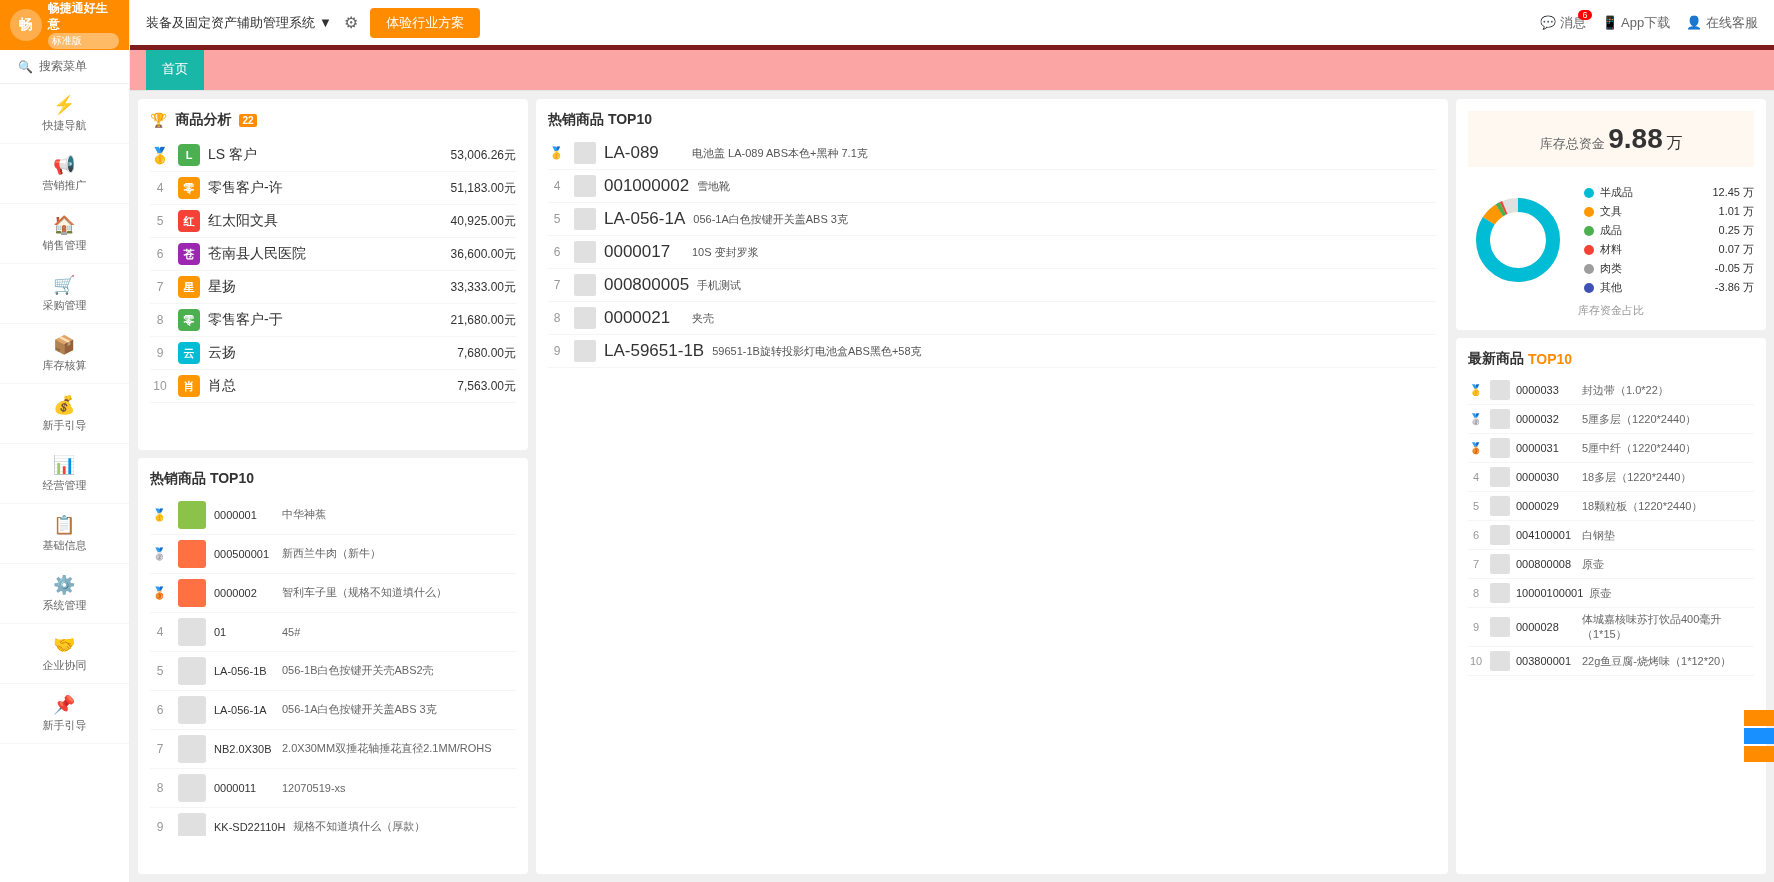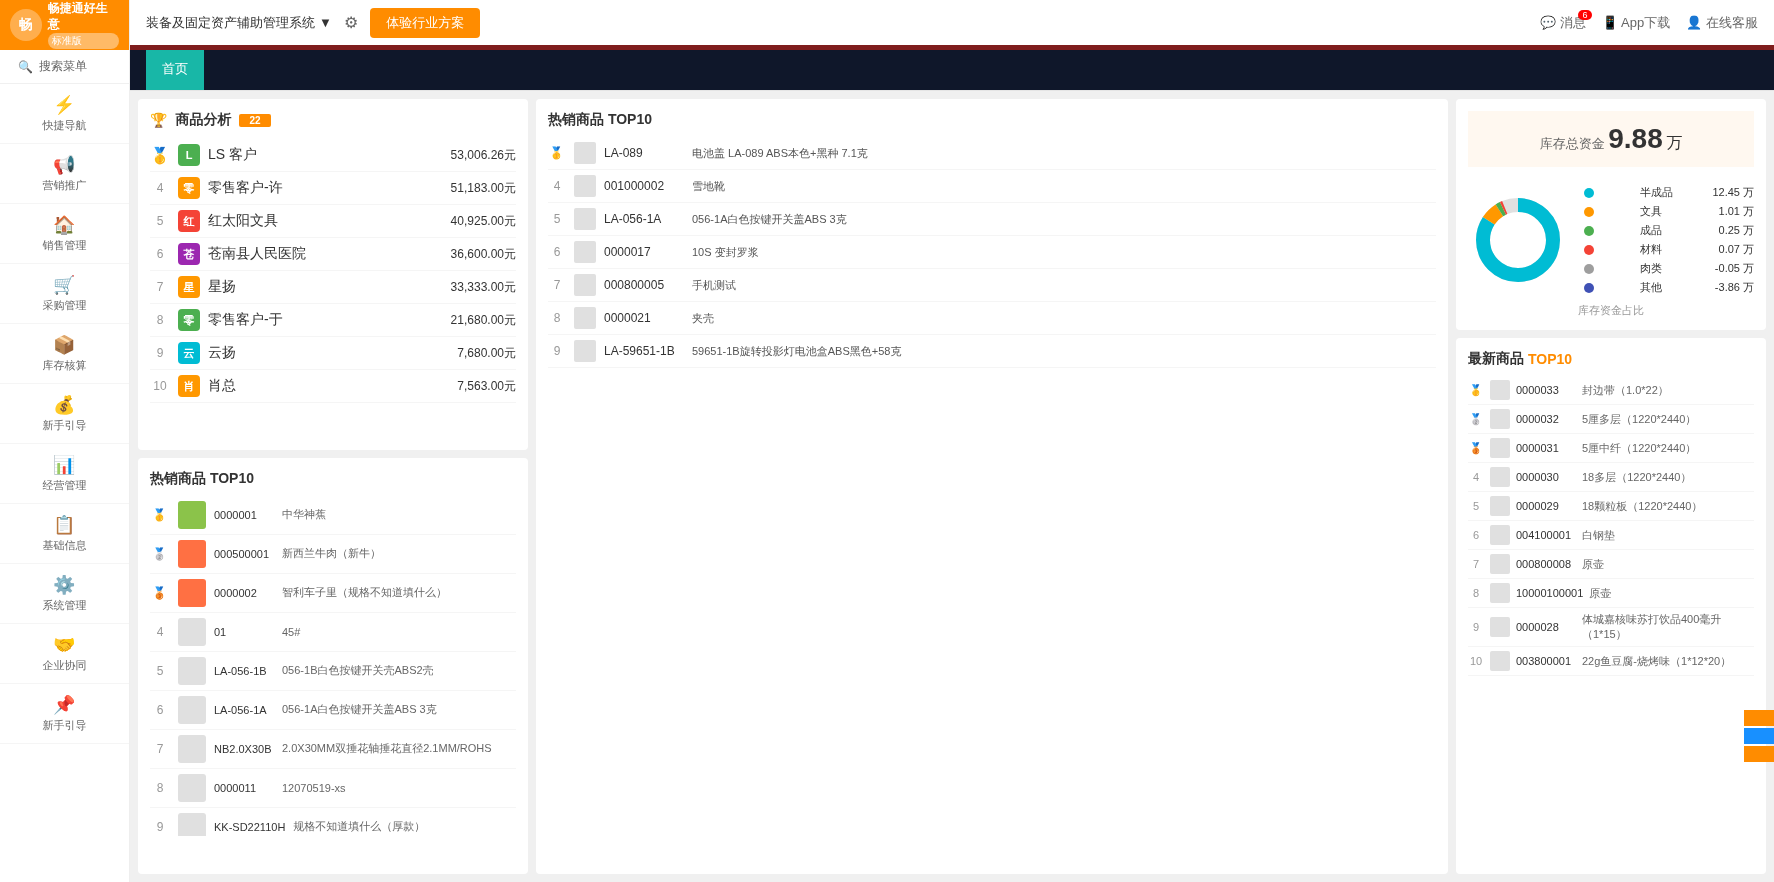--- a/index.html
+++ b/index.html
@@ -72,21 +72,21 @@
     .topbar-btn {
       background: #ff8c00; color: #fff; border: none; border-radius: 4px;
       padding: 6px 16px; cursor: pointer; font-size: 13px;
     }
     .topbar-right { display: flex; align-items: center; gap: 16px; color: #666; font-size: 13px; margin-left: auto; }
     .topbar-badge { position: relative; }
     .badge-dot { position: absolute; top: -4px; right: -6px; background: #f00; color: #fff; font-size: 9px; border-radius: 8px; padding: 0 3px; min-width: 14px; text-align: center; }
 
     
     .tab-nav {
-      background: #0f172a;
+      background: #fca5a5;
       border-bottom: 1px solid #e5e5e5;
       display: flex;
       padding: 0 16px;
     }
     .tab-item {
       padding: 10px 16px; cursor: pointer; font-size: 13px; color: #666; border-bottom: 2px solid transparent;
     }
     .tab-item.active { color: #fff; background: #18b7a7; border-bottom: 2px solid #18b7a7; }
 
     
@@ -159,21 +159,21 @@
     .inventory-total-value { font-size: 28px; font-weight: bold; color: #333; }
     .inventory-total-unit { font-size: 16px; color: #333; }
 
     .donut-chart {
       display: flex; align-items: center; gap: 16px; padding: 8px 0;
     }
     .donut-svg { flex-shrink: 0; }
     .legend { display: flex; flex-direction: column; gap: 4px; flex: 1; }
     .legend-item { display: flex; align-items: center; gap: 6px; font-size: 11px; }
     .legend-dot { width: 10px; height: 10px; border-radius: 50%; flex-shrink: 0; }
-    .legend-name { flex: 1; color: #333; margin-left: 40px; }
+    .legend-name { flex: 1; color: #333; }
     .legend-value { color: #333; }
     .legend-sub { font-size: 11px; color: #999; text-align: center; }
 
     
     .top10-header {
       display: flex; align-items: center; gap: 4px; margin-bottom: 8px;
     }
     .top10-title { font-size: 14px; font-weight: bold; color: #333; }
 
     
@@ -193,21 +193,21 @@
     .hot-img { width: 28px; height: 28px; background: #ddd; border-radius: 3px; flex-shrink: 0; }
     .hot-code { font-size: 11px; color: #333; min-width: 60px; }
     .hot-name { font-size: 11px; color: #666; flex: 1; }
 
     
     .product-item {
       display: flex; align-items: center; padding: 5px 0; border-bottom: 1px solid #f5f5f5; gap: 8px;
     }
     .product-num { width: 18px; text-align: center; font-size: 12px; color: #999; }
     .product-img { width: 22px; height: 22px; background: #ddd; border-radius: 2px; flex-shrink: 0; display: flex; align-items: center; justify-content: center; }
-    .product-code { font-size: 12px; color: #333; min-width: 80px; }
+    .product-code { font-size: 17px; color: #333; min-width: 80px; }
     .product-name { font-size: 11px; color: #555; flex: 1; }
 
     .scrollable { overflow-y: auto; max-height: 340px; }
     .scrollable::-webkit-scrollbar { width: 4px; }
     .scrollable::-webkit-scrollbar-thumb { background: #ccc; border-radius: 2px; }
 
     
     .float-btns {
       position: fixed; right: 0; bottom: 120px;
       display: flex; flex-direction: column; gap: 2px;
@@ -316,21 +316,21 @@
     <div class="tab-item active">首页</div>
   </div>
 
   <div class="content">
 
     <div class="left-panel">
       <div class="card" style="flex:1; overflow-y:auto;">
         <div class="card-title">
           <span>🏆</span>
           <span>商品分析</span>
-          <span style="background:#ff8c00;color:#fff;font-size:10px;border-radius:2px;padding:1px 10px;">22</span>
+          <span style="background:#ff8c00;color:#fff;font-size:10px;border-radius:2px;padding:1px 3px;">22</span>
         </div>
         <ul class="rank-list">
           <li class="rank-item">
             <span class="rank-num gold-medal">🥇</span>
             <span class="rank-badge" style="background:#4caf50;">L</span>
             <span class="rank-name">LS 客户</span>
             <span class="rank-value">53,006.26元</span>
           </li>
           <li class="rank-item">
             <span class="rank-num">4</span>

